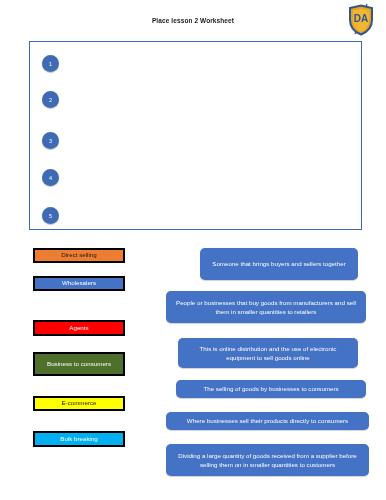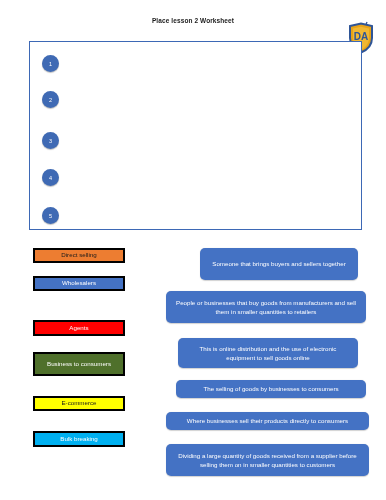--- a/index.html
+++ b/index.html
@@ -30,21 +30,21 @@
     text-align: center;
     font-size: 6.5px;
     font-weight: bold;
     color: #1a1a1a;
     letter-spacing: 0.1px;
   }
 
   
   .logo-shield {
     position: absolute;
-    top: 21px;
+    top: 3px;
     right: 10px;
     width: 30px;
     height: 33px;
   }
 
   
   .answer-box {
     position: absolute;
     left: 29px;
     top: 41px;

